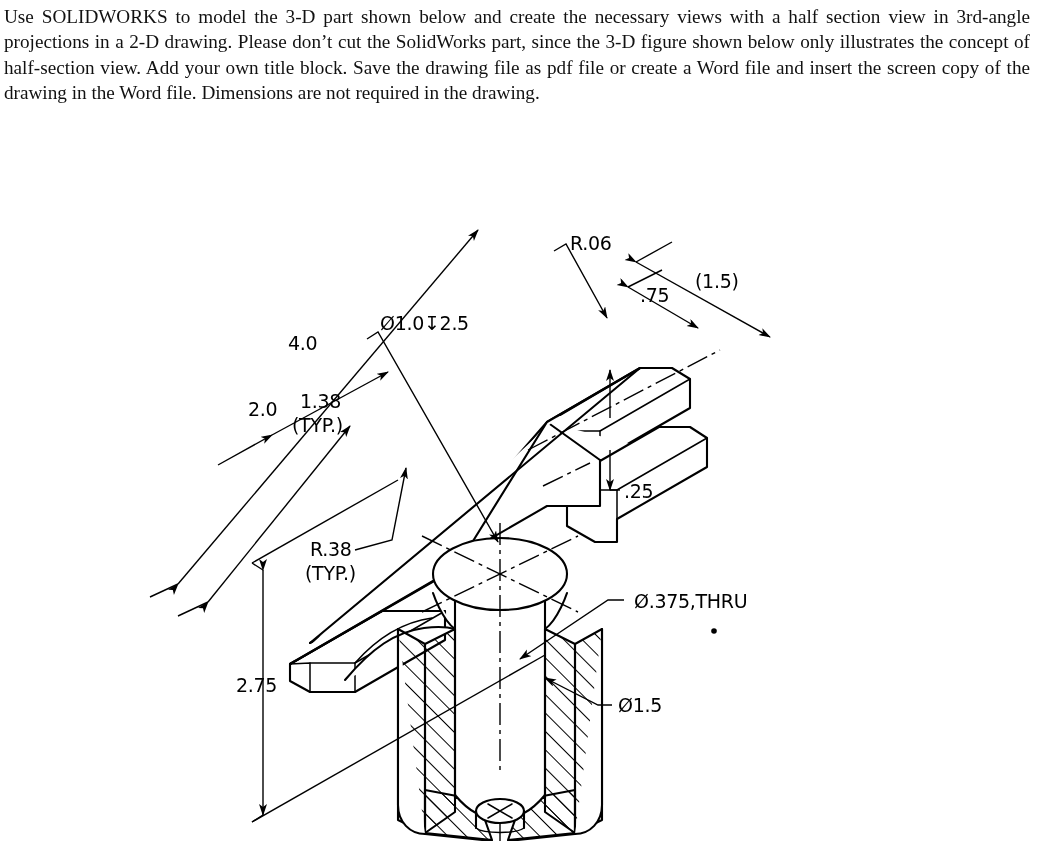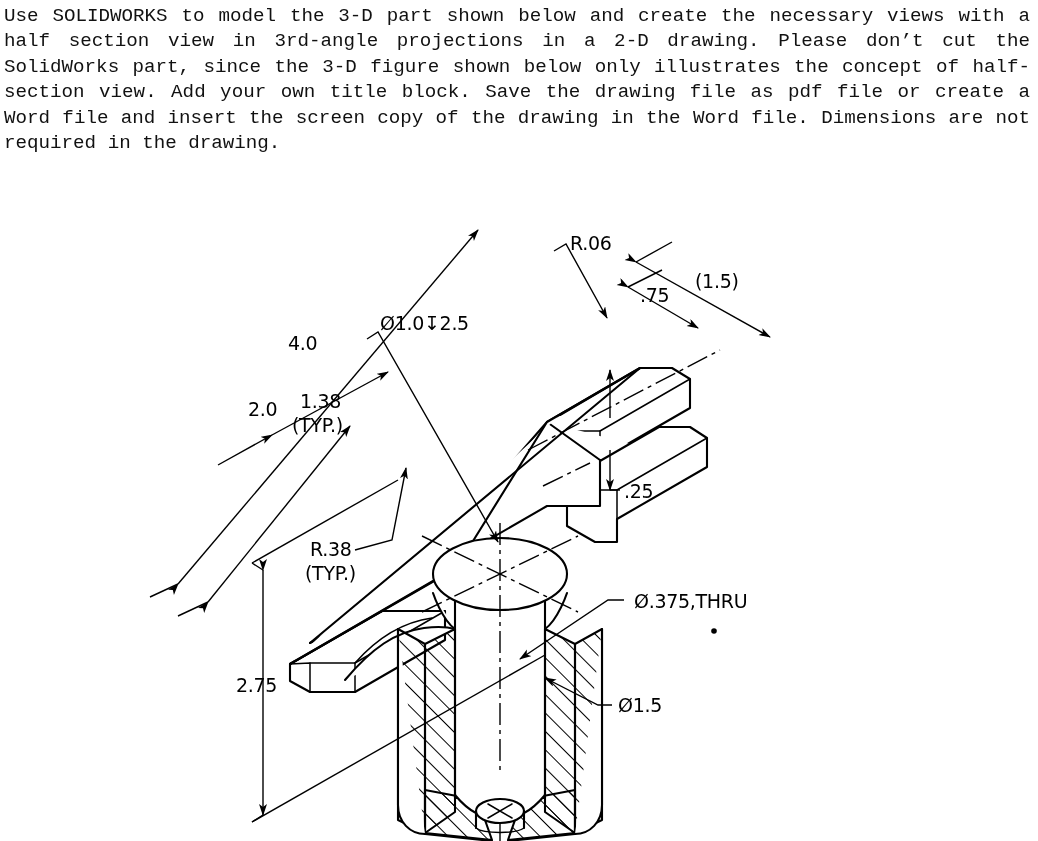--- a/index.html
+++ b/index.html
@@ -18,21 +18,21 @@
     position: absolute;
     left: 4px; top: 4px;
     width: 1026px;
     font-size: 19.2px;
     line-height: 25.4px;
     text-align: justify;
     text-justify: inter-word;
     color: #111111;
     letter-spacing: 0.0px;
   }
-  #prompt-text p { margin: 0; font-family: Liberation Mono, monospace; }
+  #prompt-text p { margin: 0; }
   #figure-area {
     position: absolute;
     left: 0; top: 150px;
     width: 1038px; height: 691px;
   }
   #figure-svg { display: block; width: 1038px; height: 691px; }
   .dimtext {
     font-family: "DejaVu Sans", "Liberation Sans", sans-serif;
     font-size: 19px;
     fill: #000;

